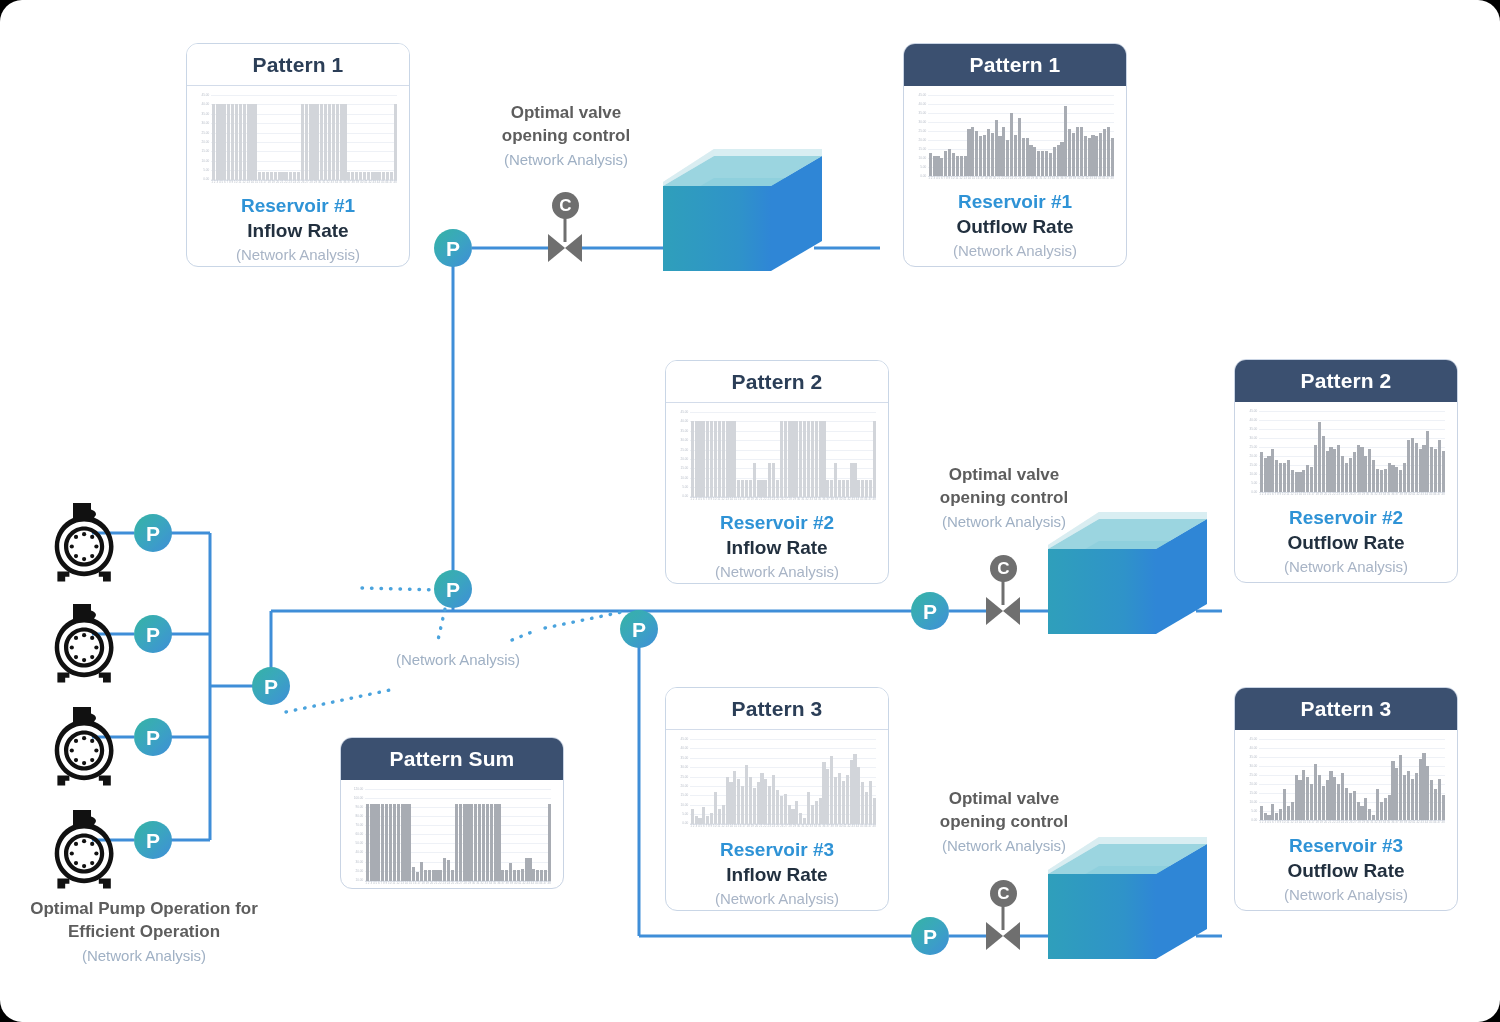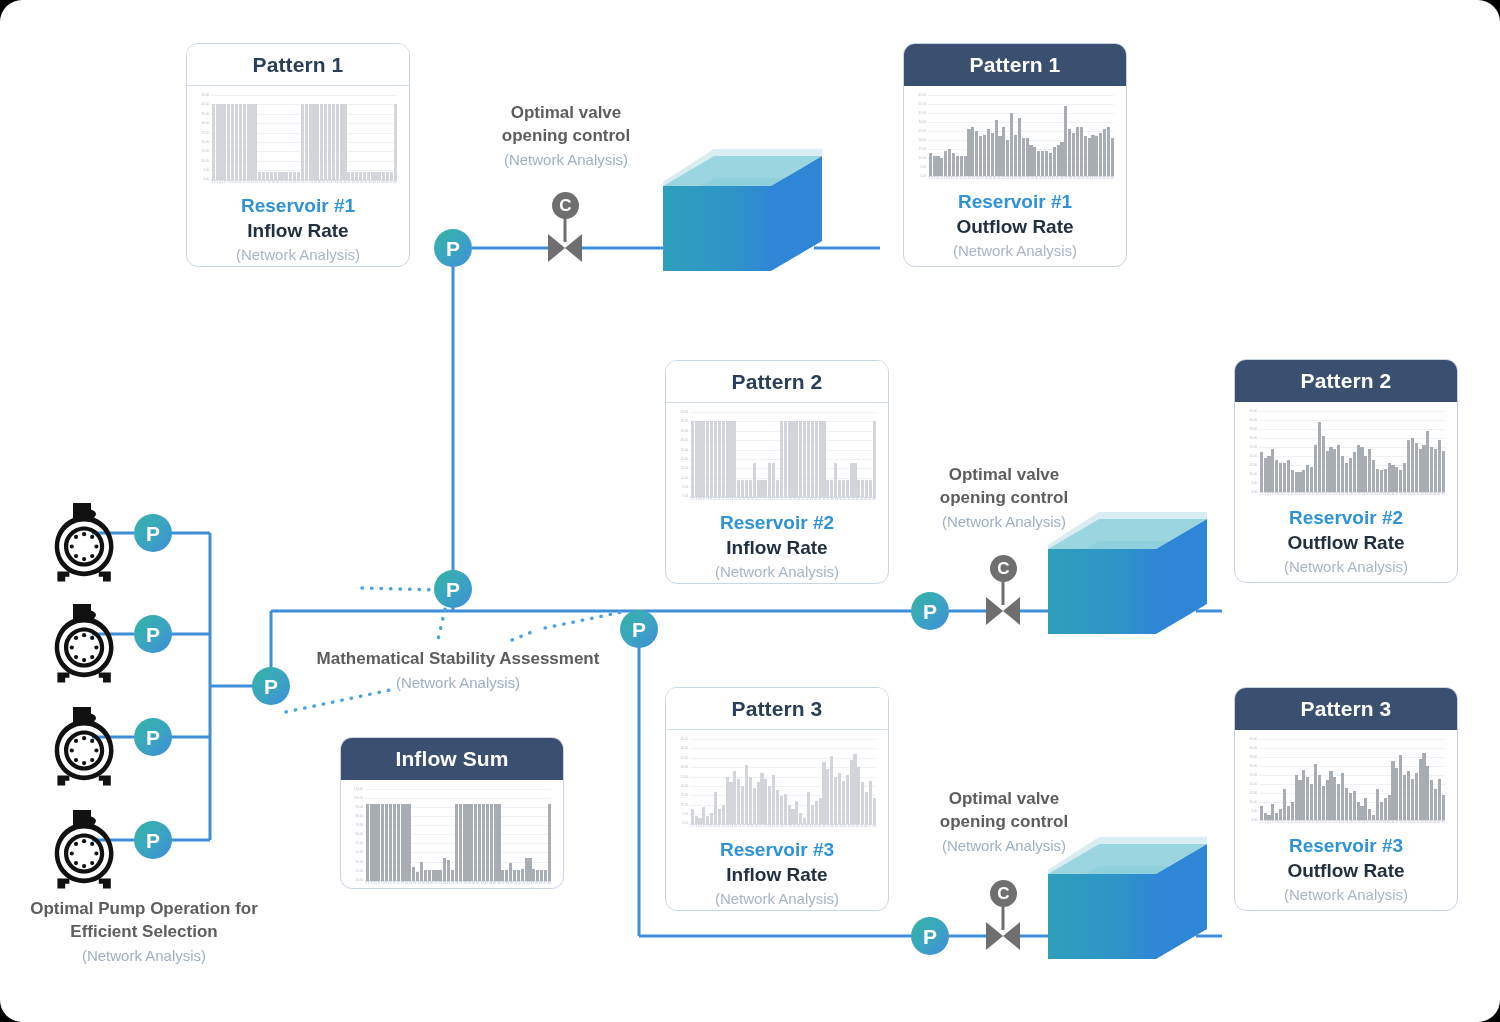--- a/index.html
+++ b/index.html
@@ -367,27 +367,26 @@
     <div class="t2">(Network Analysis)</div>
   </div>
 
   <div class="anno" style="left:904px;top:788px;width:200px">
     <div class="t1">Optimal valve</div>
     <div class="t1">opening control</div>
     <div class="t2">(Network Analysis)</div>
   </div>
 
   <div class="anno" style="left:313px;top:648px;width:290px">
-    <div class="t1">Mathematical Stability Assessment</div>
     <div class="t2">(Network Analysis)</div>
   </div>
 
   <div class="anno" style="left:22px;top:898px;width:244px">
     <div class="t1">Optimal Pump Operation for</div>
-    <div class="t1">Efficient Selection</div>
+    <div class="t1">Efficient Operation</div>
     <div class="t2">(Network Analysis)</div>
   </div>
 
   <div class="card light" style="left:186px;top:43px;width:224px;height:224px">
     <div class="card-hd">Pattern 1</div>
     <div class="chartbox" style="height:96px">
         <div class="plotwrap">
           <div class="gridline" style="top: calc(0% + 2px);"></div>
           <div class="ytick" style="top: calc(0% + 2px);">45.00</div>
           <div class="gridline" style="top: calc(9.77778% + 2px);"></div>
@@ -1176,21 +1175,21 @@
         </div>
       </div>
     <div class="card-ft">
       <div class="res">Reservoir #3</div>
       <div class="rate">Outflow Rate</div>
       <div class="sub">(Network Analysis)</div>
     </div>
   </div>
 
   <div class="card dark" style="left:340px;top:737px;width:224px;height:152px">
-    <div class="card-hd">Inflow Sum</div>
+    <div class="card-hd">Pattern Sum</div>
     <div class="chartbox" style="height:103px">
         <div class="plotwrap">
           <div class="gridline" style="top: calc(0% + 2px);"></div>
           <div class="ytick" style="top: calc(0% + 2px);">120.00</div>
           <div class="gridline" style="top: calc(8.8% + 2px);"></div>
           <div class="ytick" style="top: calc(8.8% + 2px);">100.00</div>
           <div class="gridline" style="top: calc(17.6% + 2px);"></div>
           <div class="ytick" style="top: calc(17.6% + 2px);">90.00</div>
           <div class="gridline" style="top: calc(26.4% + 2px);"></div>
           <div class="ytick" style="top: calc(26.4% + 2px);">80.00</div>

